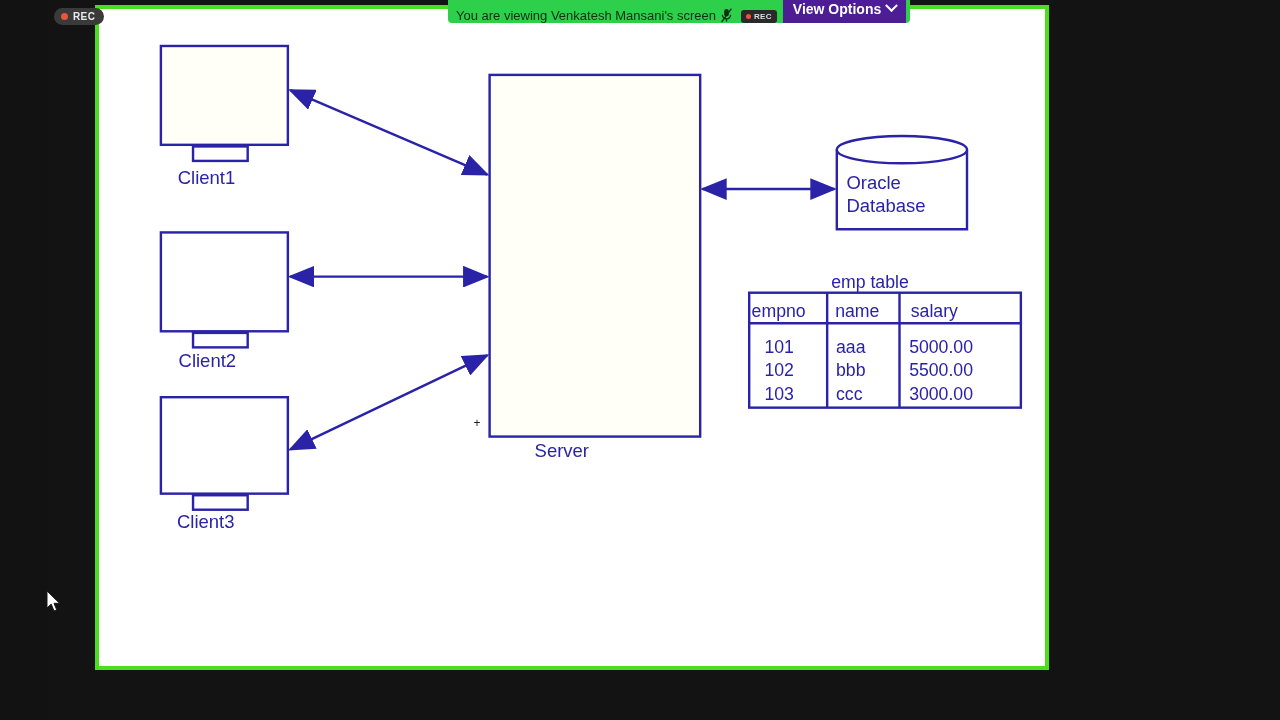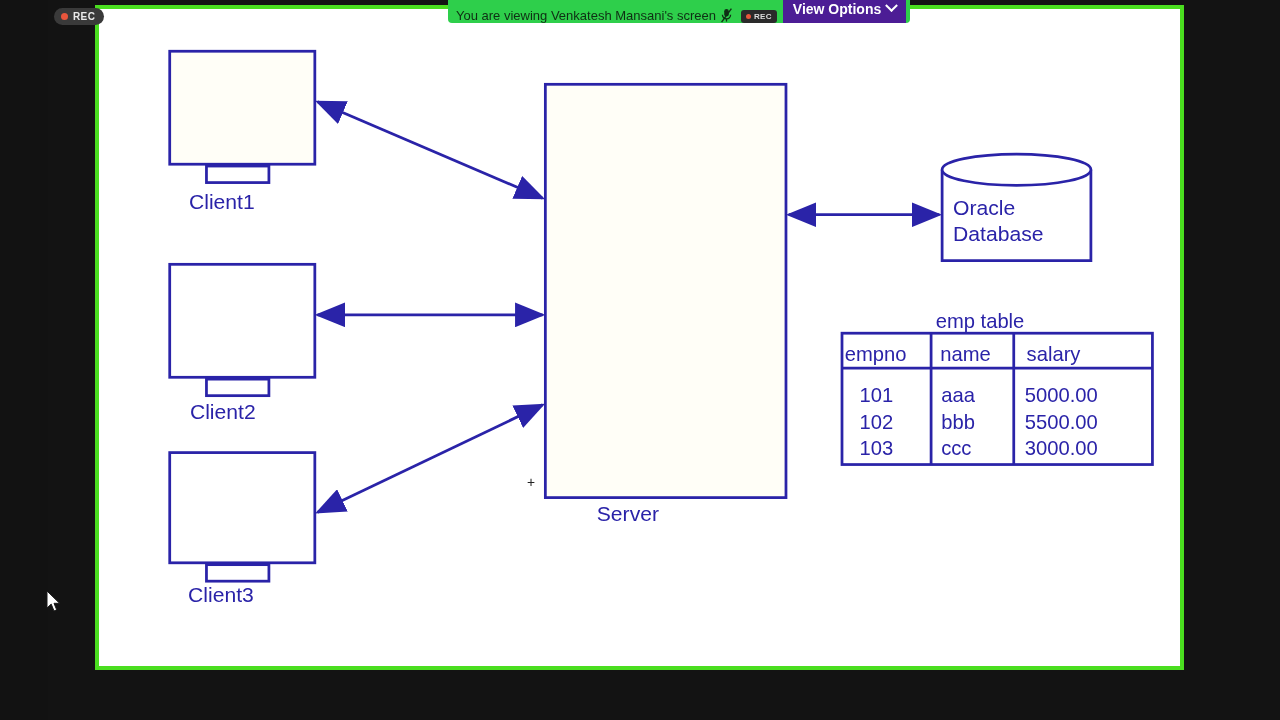--- a/index.html
+++ b/index.html
@@ -43,21 +43,21 @@
     font-size:14px; font-weight:bold;
     height:29px; padding:8px 10px; margin-left:6px;
     cursor:pointer;
   }
   .chev { display:inline-block; width:9px; height:9px;
           border-right:2px solid #fff; border-bottom:2px solid #fff;
           transform:rotate(45deg) translate(-2px,-2px); }
 
   
   .shared-screen {
-    position:absolute; left:47px; top:5px; width:1089px; height:665px;
+    position:absolute; left:47px; top:5px; width:954px; height:665px;
     border:4px solid #4ade1f; background:#ffffff;
     overflow:hidden;
   }
   .canvas { position:absolute; inset:0; }
 
   
   .talking-overlay {
     position:absolute; left:1024px; top:50px; width:256px; height:60px;
     background:#3b3b3b; border-radius:8px;
     display:flex; align-items:flex-end; z-index:50;

